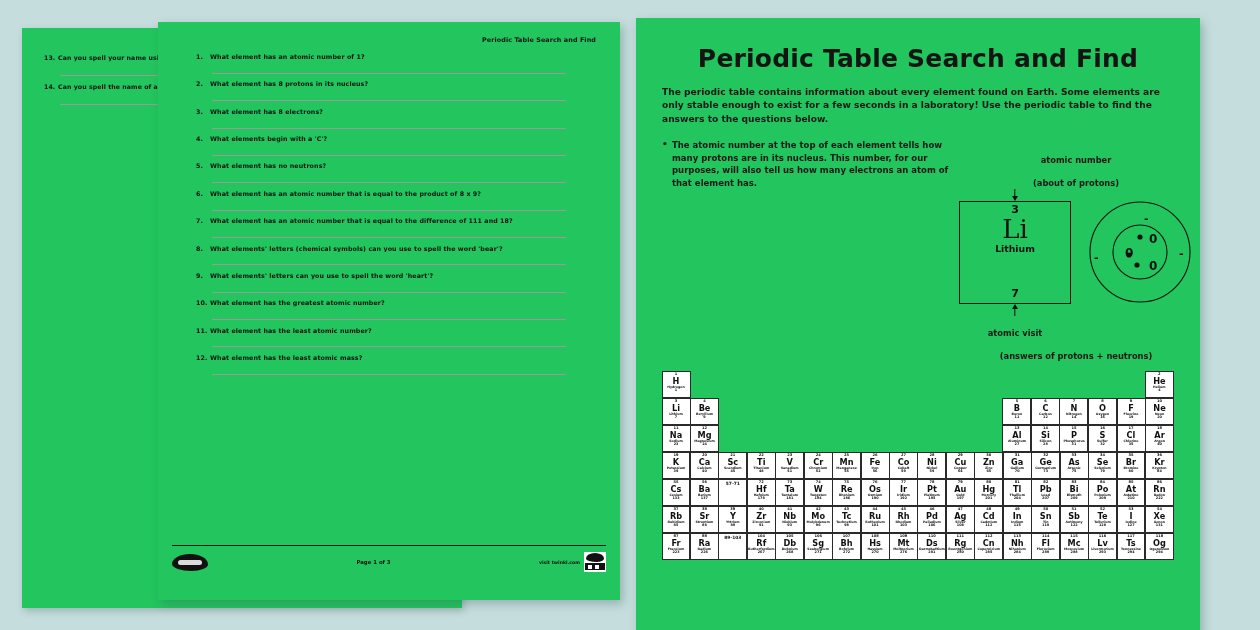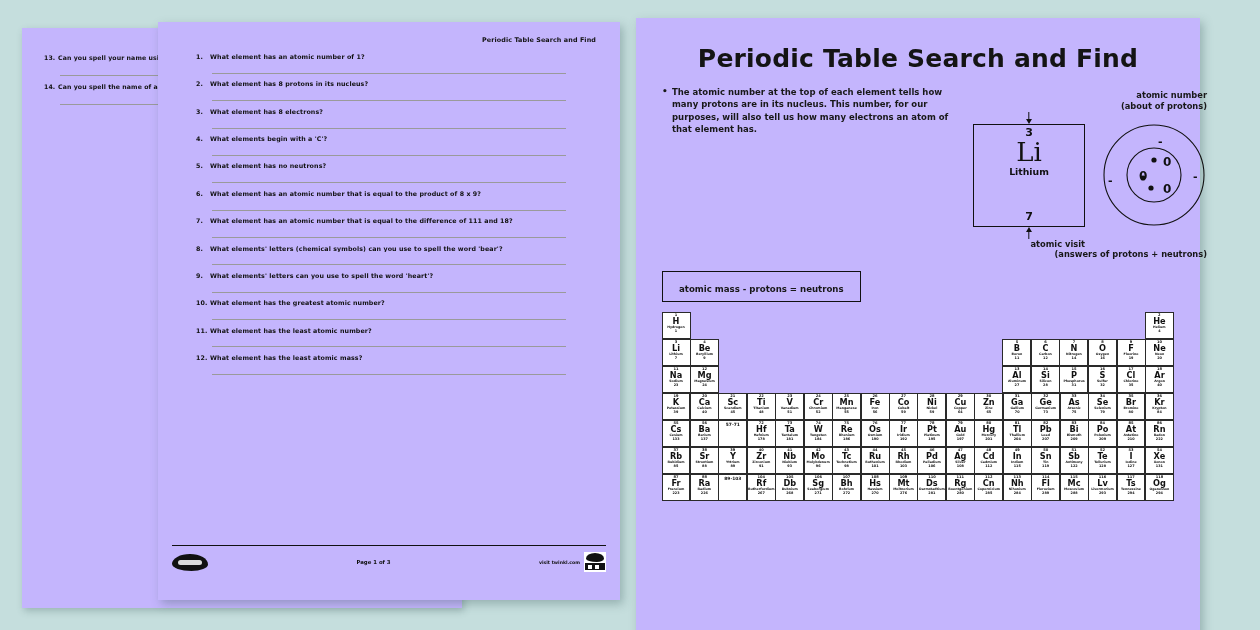--- a/index.html
+++ b/index.html
@@ -4,21 +4,21 @@
 <style>
   * { margin:0; padding:0; box-sizing:border-box; }
   html, body { width:1260px; height:630px; overflow:hidden; }
   body {
     background:#c5dedd;
     font-family:"DejaVu Sans", sans-serif;
     position:relative;
   }
 
   
-  .sheet { position:absolute; background:#c4b5fd; }
+  .sheet { position:absolute; background:#22c55e; }
 
   #back-page {
     left:22px; top:28px; width:440px; height:580px;
     box-shadow:2px 3px 7px rgba(60,90,90,.30);
   }
   #front-page {
     left:158px; top:22px; width:462px; height:578px;
     box-shadow:3px 4px 9px rgba(60,90,90,.34);
   }
   #right-page {
@@ -93,36 +93,37 @@
   
   .right-inner { padding:26px 26px 0 26px; }
   .title {
     text-align:center; font-size:25px; font-weight:bold;
     color:#141414; letter-spacing:.2px; margin-bottom:13px;
   }
   .intro {
     font-size:9.1px; font-weight:bold; color:#181818;
     line-height:1.48; margin-bottom:13px; text-align:left;
   }
-  .mid-area { display:flex; gap:24px; align-items:flex-start; }
+  .mid-area { display:flex; gap:10px; align-items:flex-start; }
   .bullets { width:287px; flex:0 0 auto; }
   .bullet {
     font-size:8.5px; font-weight:bold; color:#181818;
     line-height:1.47; margin-bottom:11px;
     padding-left:10px; position:relative; text-align:left;
   }
   .bullet::before {
     content:"•"; position:absolute; left:0; top:-1px; font-size:9px;
   }
 
   
   .diagram { flex:1; padding-top:4px; }
   .dg-label {
-    text-align:right; font-size:8.3px; font-weight:bold; color:#181818;
+    text-align:center; font-size:8.3px; font-weight:bold; color:#181818;
     line-height:1.3;
+    margin-top:12px;
   }
   .dg-mid { display:flex; align-items:flex-start; justify-content:center; gap:16px; }
   .li-col { width:112px; }
   .arrow-down {
     width:112px; height:12px; position:relative;
   }
   .arrow-down::before {
     content:""; position:absolute; left:50%; top:0; width:1.4px; height:9px;
     background:#111; transform:translateX(-50%);
   }
@@ -267,20 +268,21 @@
             <div class="b4"></div>
         </div>
       </div>
     </div>
   </div>
 </div>
 
 <div class="sheet" id="right-page">
   <div class="right-inner">
     <div class="title">Periodic Table Search and Find</div>
+    <div class="intro">The periodic table contains information about every element found on Earth. Some elements are only stable enough to exist for a few seconds in a laboratory! Use the periodic table to find the answers to the questions below.</div>
 
     <div class="mid-area">
       <div class="bullets">
         <div class="bullet">The atomic number at the top of each element tells how many protons are in its nucleus. This number, for our purposes, will also tell us how many electrons an atom of that element has.</div>
       </div>
 
       <div class="diagram">
         <div class="dg-label">atomic number</div>
         <div class="dg-label">(about of protons)</div>
 
@@ -311,23 +313,20 @@
               <text x="7" y="62" font-size="11" font-weight="bold" fill="#111" font-family="DejaVu Sans, sans-serif">-</text>
               <text x="92" y="58" font-size="11" font-weight="bold" fill="#111" font-family="DejaVu Sans, sans-serif">-</text>
             </svg>
           </div>
         </div>
 
         <div class="dg-label">(answers of protons + neutrons)</div>
       </div>
     </div>
 
-    <div class="formula-box">
-      <span class="formula-text">atomic mass - protons = neutrons</span>
-    </div>
 
     <div class="ptable" id="periodic-table">
         <div class="pt-row">
           <div class="cell">
             <div class="c-num">1</div>
             <div class="c-sym">H</div>
             <div class="c-name">Hydrogen</div>
             <div class="c-mass">1</div>
           </div>
           <div class="cell blank"></div>

